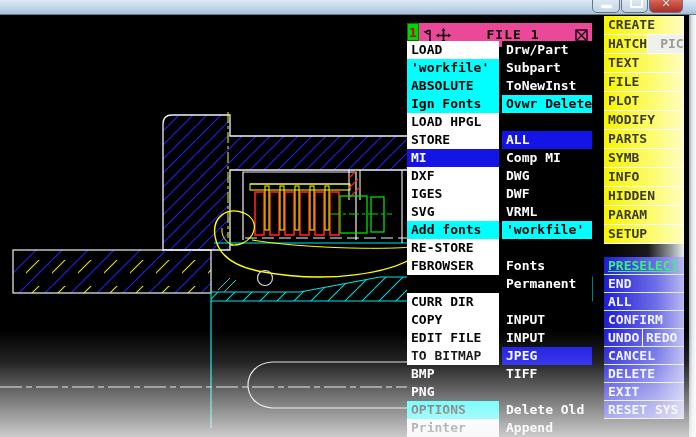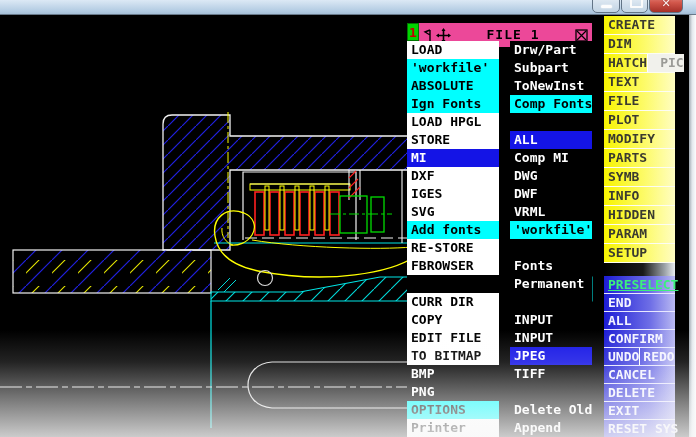--- a/index.html
+++ b/index.html
@@ -33,30 +33,30 @@
     background:linear-gradient(to right,#9FA8B0,#E3E8EC 45%,#FBFCFD);}
 
   
   #menu{position:absolute;left:407px;top:23px;width:185px;z-index:3;background:#000;}
   .mhead{display:flex;height:18px;align-items:stretch;}
   .badge{width:12px;background:#00D400;color:#C40000;font:bold 13px/18px "DejaVu Sans Mono",monospace;
     text-align:center;border:1px solid #007700;box-sizing:border-box;}
   .mhead-rest{flex:1;background:#ec4899;display:flex;align-items:center;padding:12px 3px;}
   .mtitle{flex:1;text-align:center;color:#000;font:bold 13px/18px "DejaVu Sans Mono",monospace;letter-spacing:1px;}
   .hicon{display:block;margin:0 1px;}
-  .mrow{display:grid;grid-template-columns:92px 1fr;column-gap:11px;height:18px;}
+  .mrow{display:grid;grid-template-columns:92px 1fr;column-gap:3px;height:18px;}
   .mcell{font:bold 13px/18px "DejaVu Sans Mono",monospace;padding-left:4px;white-space:nowrap;overflow:hidden;}
   .v-white{background:#FFFFFF;color:#000;}
   .v-cyan {background:#00FFFF;color:#000;}
   .v-blue {background:#1414E6;color:#FFF;}
   .v-black{background:#000;color:#FFF;}
   .v-empty{background:#000;}
 
   
-  #sidebar{position:absolute;left:604px;top:16px;width:71px;z-index:3;}
+  #sidebar{position:absolute;left:604px;top:16px;width:80px;z-index:3;}
   .srow{height:19px;box-sizing:border-box;border-bottom:1px solid #FCFCF4;
     display:flex;align-items:stretch;}
   .srow-y{background:linear-gradient(to right,#F8F400 0%,#FDFB6E 60%,#FFFDC2 100%);}
   .slabel{font:bold 13px/18px "DejaVu Sans Mono",monospace;color:#3A3A30;padding-left:4px;flex:1;white-space:nowrap;}
   .sextra-pic{width:30px;background:#F1F1EC;color:#9A9A96;font:bold 13px/18px "DejaVu Sans Mono",monospace;
     border-left:1px solid #FFF;padding-left:12px;}
   .sgap{height:13px;background:linear-gradient(to right,#000 0%,#1A1A1A 55%,#9AA0A6 85%,#E8ECEF 100%);}
   .srow-b{height:18px;box-sizing:border-box;border-bottom:1px solid #E8E8FF;
     background:linear-gradient(to right,#1D1DD6 0%,#6E6EE6 65%,#B9B9F2 100%);
     display:flex;align-items:stretch;}
@@ -188,21 +188,21 @@
       <div class="mrow">
         <div class="mcell v-cyan">'workfile'</div>
         <div class="mcell v-black">Subpart</div>
       </div>
       <div class="mrow">
         <div class="mcell v-cyan">ABSOLUTE</div>
         <div class="mcell v-black">ToNewInst</div>
       </div>
       <div class="mrow">
         <div class="mcell v-cyan">Ign Fonts</div>
-        <div class="mcell v-cyan">Comp Fonts</div>
+        <div class="mcell v-cyan">Ovwr Delete</div>
       </div>
       <div class="mrow">
         <div class="mcell v-white">LOAD HPGL</div>
         <div class="mcell v-empty"></div>
       </div>
       <div class="mrow">
         <div class="mcell v-white">STORE</div>
         <div class="mcell v-blue">ALL</div>
       </div>
       <div class="mrow">
@@ -269,23 +269,20 @@
         <div class="mcell v-white">Printer</div>
         <div class="mcell v-black">Append</div>
       </div>
     </div>
 </div>
 
 <div id="sidebar">
   <div>
       <div class="srow srow-y">
         <div class="slabel">CREATE</div>
-      </div>
-      <div class="srow srow-y">
-        <div class="slabel">DIM</div>
       </div>
       <div class="srow srow-y">
         <div class="slabel">HATCH</div>
         <div class="sextra-pic">PIC</div>
       </div>
       <div class="srow srow-y">
         <div class="slabel">TEXT</div>
       </div>
       <div class="srow srow-y">
         <div class="slabel">FILE</div>

